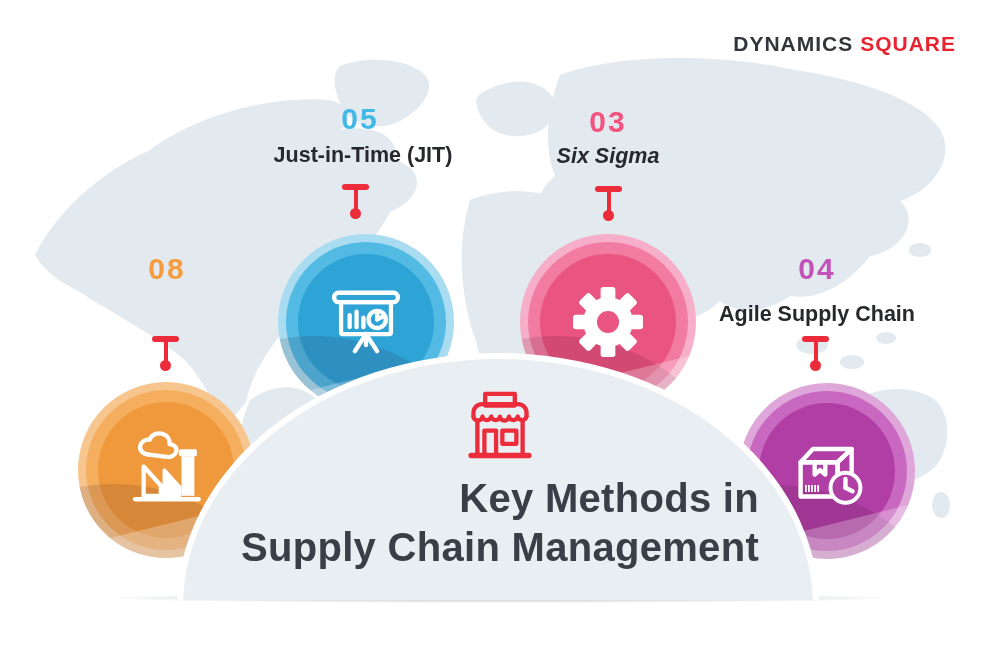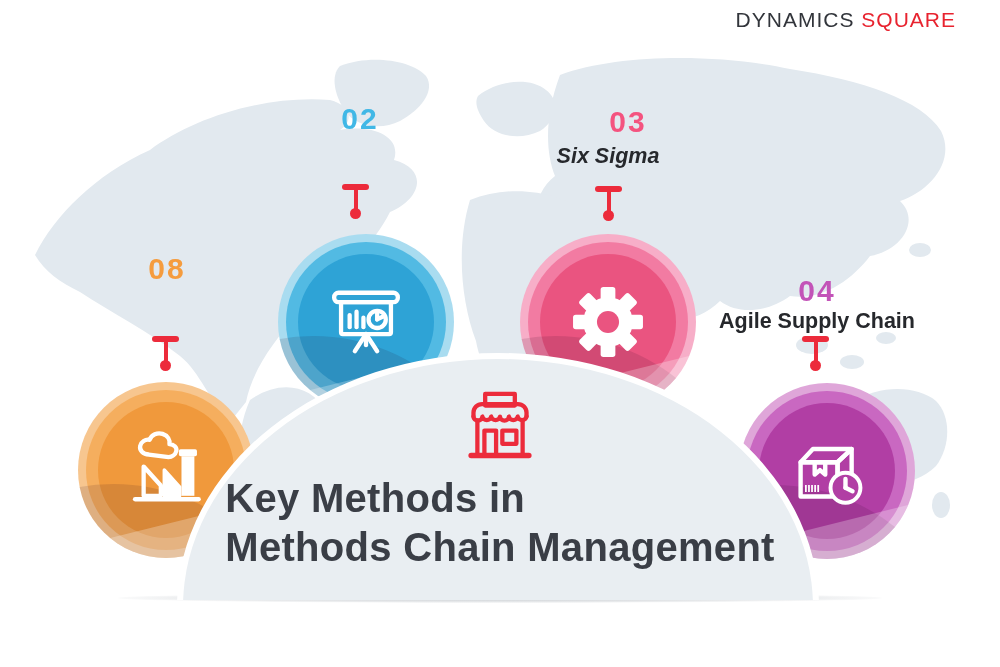--- a/index.html
+++ b/index.html
@@ -4,43 +4,43 @@
 <style>
   * { margin:0; padding:0; box-sizing:border-box; }
   body { background:#fff; font-family:"Liberation Sans","DejaVu Sans",sans-serif; }
   .stage { position:relative; width:1000px; height:667px; background:#fff; overflow:hidden; }
 
   
   .map { position:absolute; left:0; top:0; z-index:0; }
   .map path, .map ellipse { fill:#E2E9EF; }
 
   
-  .logo { position:absolute; top:8px; right:44px; z-index:4;
-          font-size:21px; font-weight:400; letter-spacing:1px; color:#32353B; white-space:nowrap;margin-left:24px; }
+  .logo { position:absolute; top:32px; right:44px; z-index:4;
+          font-size:21px; font-weight:700; letter-spacing:1px; color:#32353B; white-space:nowrap;margin-left:24px; }
   .logo .red { color:#E8232F; }
 
   
   .num { position:absolute; z-index:1; transform:translateX(-50%);
          font-size:30px; font-weight:800; letter-spacing:2px; white-space:nowrap; color:var(--num); }
   .label { position:absolute; z-index:1; transform:translateX(-50%);
            font-size:21.5px; font-weight:700; color:#26282C; white-space:nowrap; }
 
   .m1 { --num:#F59C3E; --outer:#F7C68F; --mid:#F5AE5E; --inner:#F0993C; }
   .m2 { --num:#41B8E6; --outer:#A9DCF0; --mid:#52BAE3; --inner:#2EA3D6; }
   .m3 { --num:#F4537F; --outer:#F7AEC8; --mid:#F27BA2; --inner:#EA5480; }
   .m4 { --num:#C353B8; --outer:#DFA6D9; --mid:#C968C1; --inner:#B13EA4; }
 
   .num.n1   { left:167px; top:252px; }
   .label.l1 { left:167px; top:293px; }
   .num.n2   { left:360px; top:102px; }
   .label.l2 { left:363px; top:143px; }
-  .num.n3   { left:608px; top:105px;margin-left:20px; }
+  .num.n3   { left:608px; top:105px; }
   .label.l3 { left:608px; top:144px;font-style:italic; }
-  .num.n4   { left:817px; top:252px;margin-top:22px; }
-  .label.l4 { left:817px; top:309px; }
+  .num.n4   { left:817px; top:252px; }
+  .label.l4 { left:817px; top:302px; }
 
   
   .pin { position:absolute; z-index:1; width:27px; height:36px; }
   .pin span { position:absolute; background:#EC2B3B; display:block; }
   .pin-bar  { left:0; top:0; width:27px; height:5.5px; border-radius:3px; }
   .pin-stem { left:11.5px; top:3px; width:4px; height:24px; }
   .pin-dot  { left:8px; top:24px; width:11px; height:11px; border-radius:50%; }
   .pin.p1 { left:152px; top:336px; }
   .pin.p2 { left:342px; top:184px; }
   .pin.p3 { left:595px; top:186px; }
@@ -68,21 +68,21 @@
                  background:radial-gradient(ellipse at center, rgba(130,140,150,0.5) 0%, rgba(130,140,150,0.18) 55%, rgba(130,140,150,0) 75%); }
 
   
   .dome-clip { position:absolute; z-index:3; left:140px; top:350px; width:720px; height:250px;
                overflow:hidden; }
   .dome-ellipse { position:absolute; left:37px; top:3px; width:642px; height:508px;
                   border-radius:50%; background:#E9EEF2; border:6px solid #fff; }
   .dome-content { position:absolute; left:0; top:0; width:100%; display:flex;
                   flex-direction:column; align-items:center; }
   .store-icon { margin-top:40px; }
-  .dome-title { margin-top:6px; text-align:left; font-size:40px; line-height:49px;
+  .dome-title { margin-top:6px; text-align:right; font-size:40px; line-height:49px;
                 font-weight:700; color:#3A3E46; letter-spacing:0.3px; }
 </style>
 </head>
 <body>
 
 <div class="stage">
 
   <svg class="map" width="1000" height="667" viewBox="0 0 1000 667">
     <path d="M35 255 C55 215 95 175 150 150 C190 120 260 95 330 100 C350 105 355 120 340 130 C372 124 402 136 394 160 C430 170 420 200 390 212 C370 252 330 282 300 312 C272 342 252 372 246 402 L230 422 C210 402 200 372 180 356 C150 332 110 312 80 292 C60 282 45 272 35 255 Z"></path>
     <path d="M340 66 C370 54 412 60 426 76 C436 91 420 110 400 121 C380 131 355 126 345 111 C335 96 330 76 340 66 Z"></path>
@@ -114,21 +114,22 @@
     <svg width="86" height="86" viewBox="0 0 100 100">
       <path class="icon-stroke" d="M30 32 c-7 0 -11 -5 -10 -10 c1 -5 6 -8 11 -7 c2 -6 9 -9 15 -7 c6 2 9 7 8 12 c5 0 9 4 8 8 c-1 4 -5 7 -9 7 z"></path>
       <path class="icon-stroke" d="M14 84 H88" stroke-width="7"></path>
       <path class="icon-stroke" d="M24 80 V46 L44 68 V80 Z" stroke-width="6"></path>
       <path d="M48 80 V50 L66 70 V80 Z" fill="#fff" stroke="#fff" stroke-width="4" stroke-linejoin="round"></path>
       <rect x="68" y="34" width="15" height="46" fill="#fff"></rect>
       <rect x="65" y="26" width="21" height="8" rx="2" fill="#fff"></rect>
     </svg>
   </div>
 
-  <div class="num n2 m2">02</div>
+  <div class="num n2 m2">05</div>
+  <div class="label l2">Just-in-Time (JIT)</div>
   <div class="pin p2">
       <span class="pin-bar"></span>
       <span class="pin-stem"></span>
       <span class="pin-dot"></span>
     </div>
   <div class="circle c2 m2">
     <div class="mid"></div>
       <div class="inner"></div>
       <div class="dark"></div>
       <div class="light"></div>
@@ -217,18 +218,18 @@
           <path d="M84 34 a5.7 5.2 0 0 1 -11.3 0 a5.7 5.2 0 0 1 -11.3 0 a5.7 5.2 0 0 1 -11.4 0 a5.7 5.2 0 0 1 -11.3 0 a5.7 5.2 0 0 1 -11.3 0 a5.7 5.2 0 0 1 -11.4 0"></path>
           <path d="M21 39 V84"></path>
           <path d="M79 39 V84"></path>
           <path d="M13 84 H87" stroke-width="7"></path>
           <rect x="30" y="52" width="15" height="32"></rect>
           <rect x="53" y="52" width="18" height="17"></rect>
         </g>
       </svg>
       <div class="dome-title">
         <div>Key Methods in</div>
-        <div>Methods Chain Management</div>
+        <div>Supply Chain Management</div>
       </div>
     </div>
   </div>
 
 </div>
 
 </body></html>

